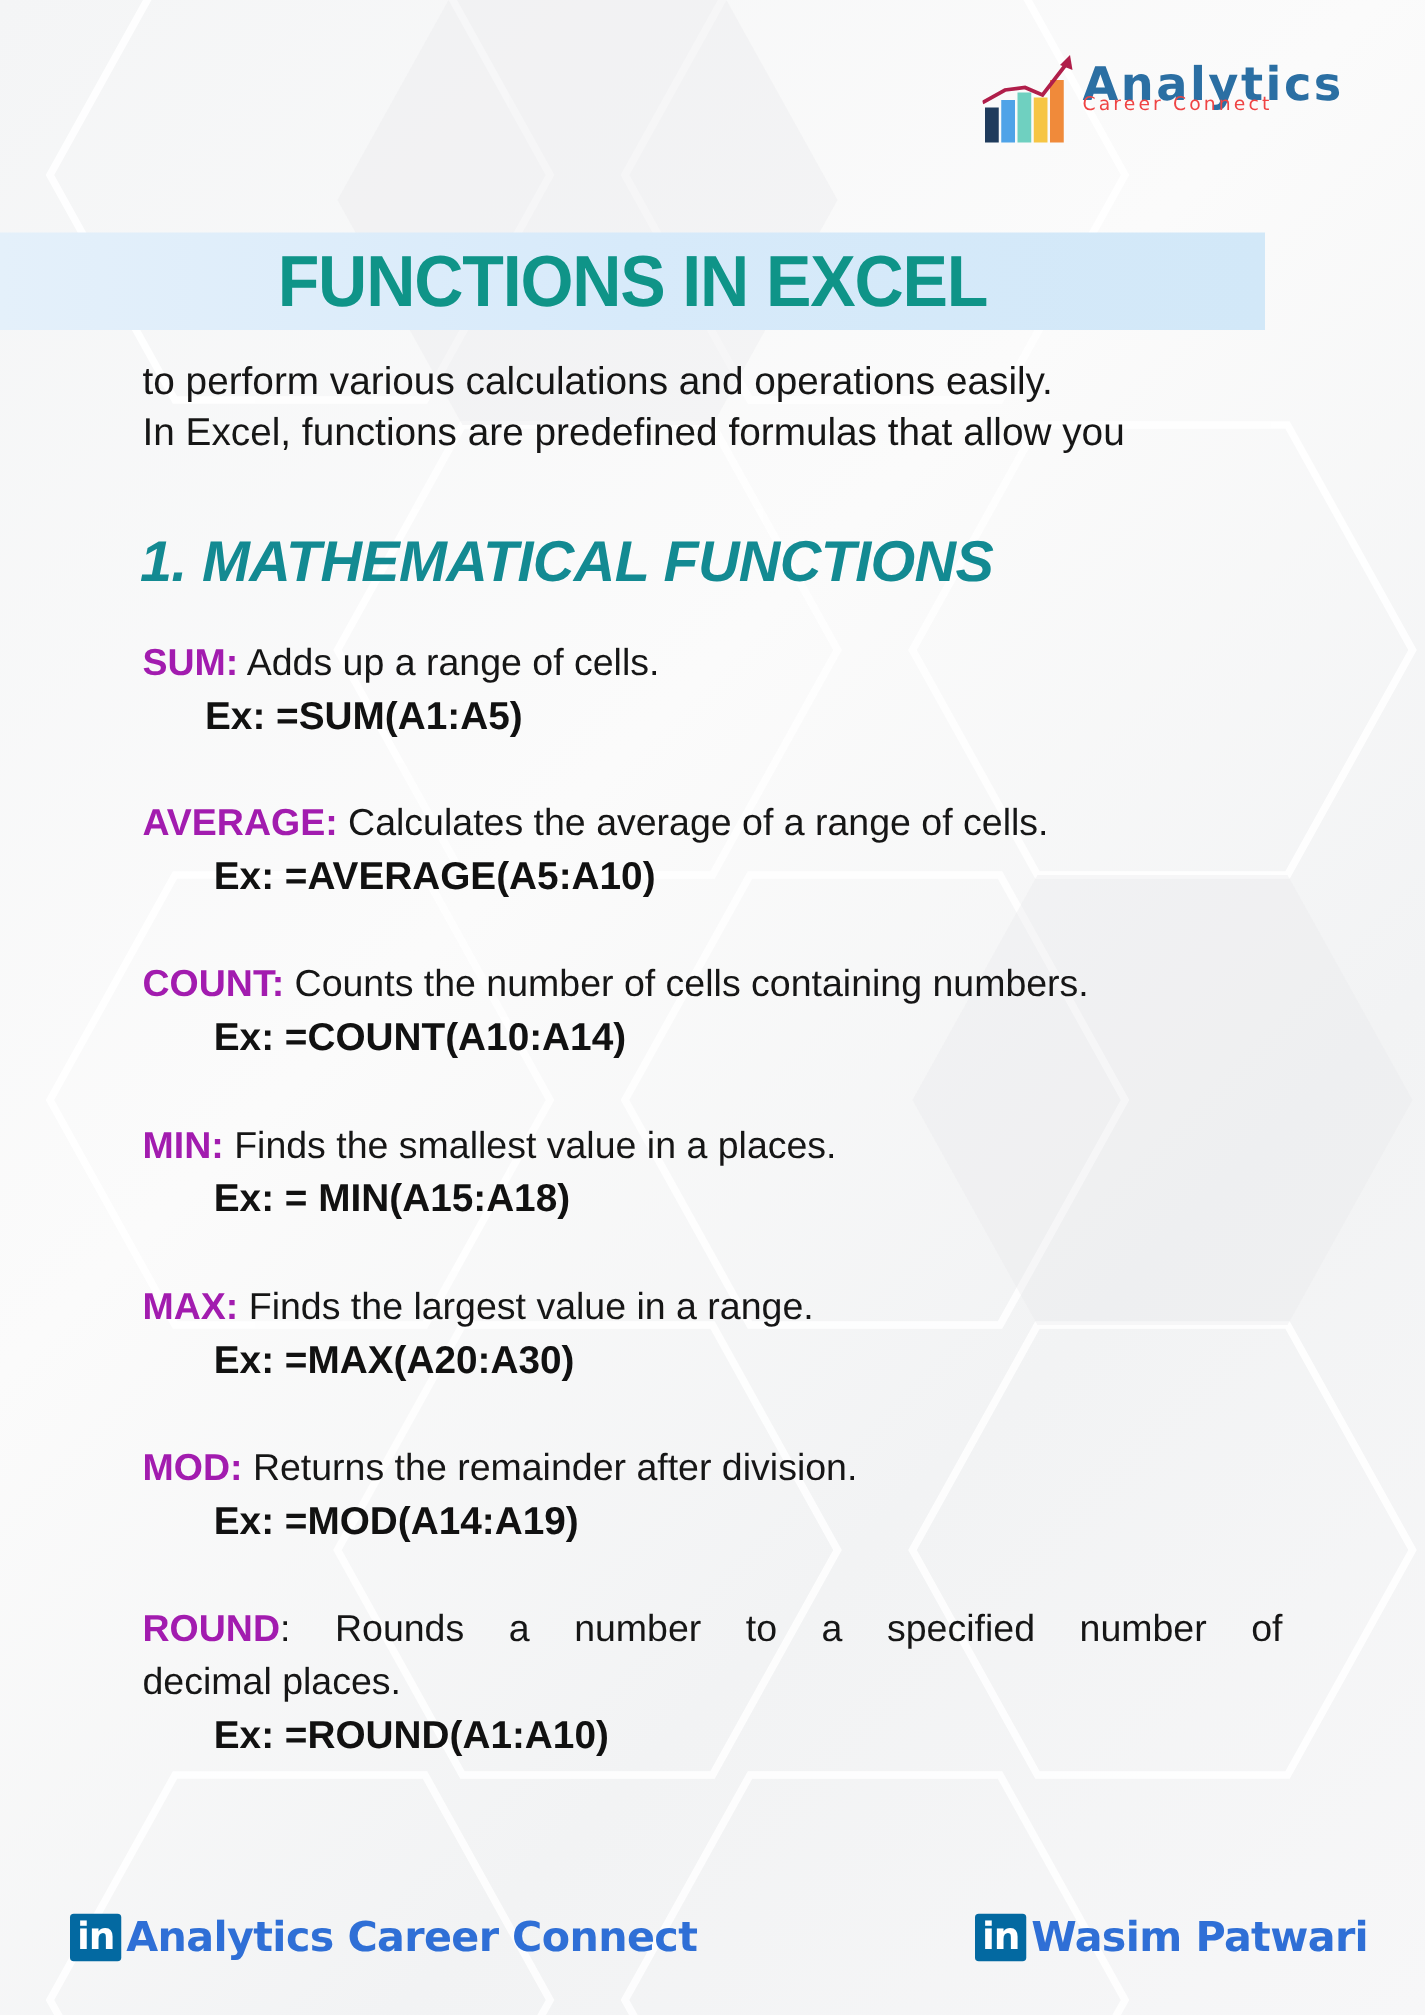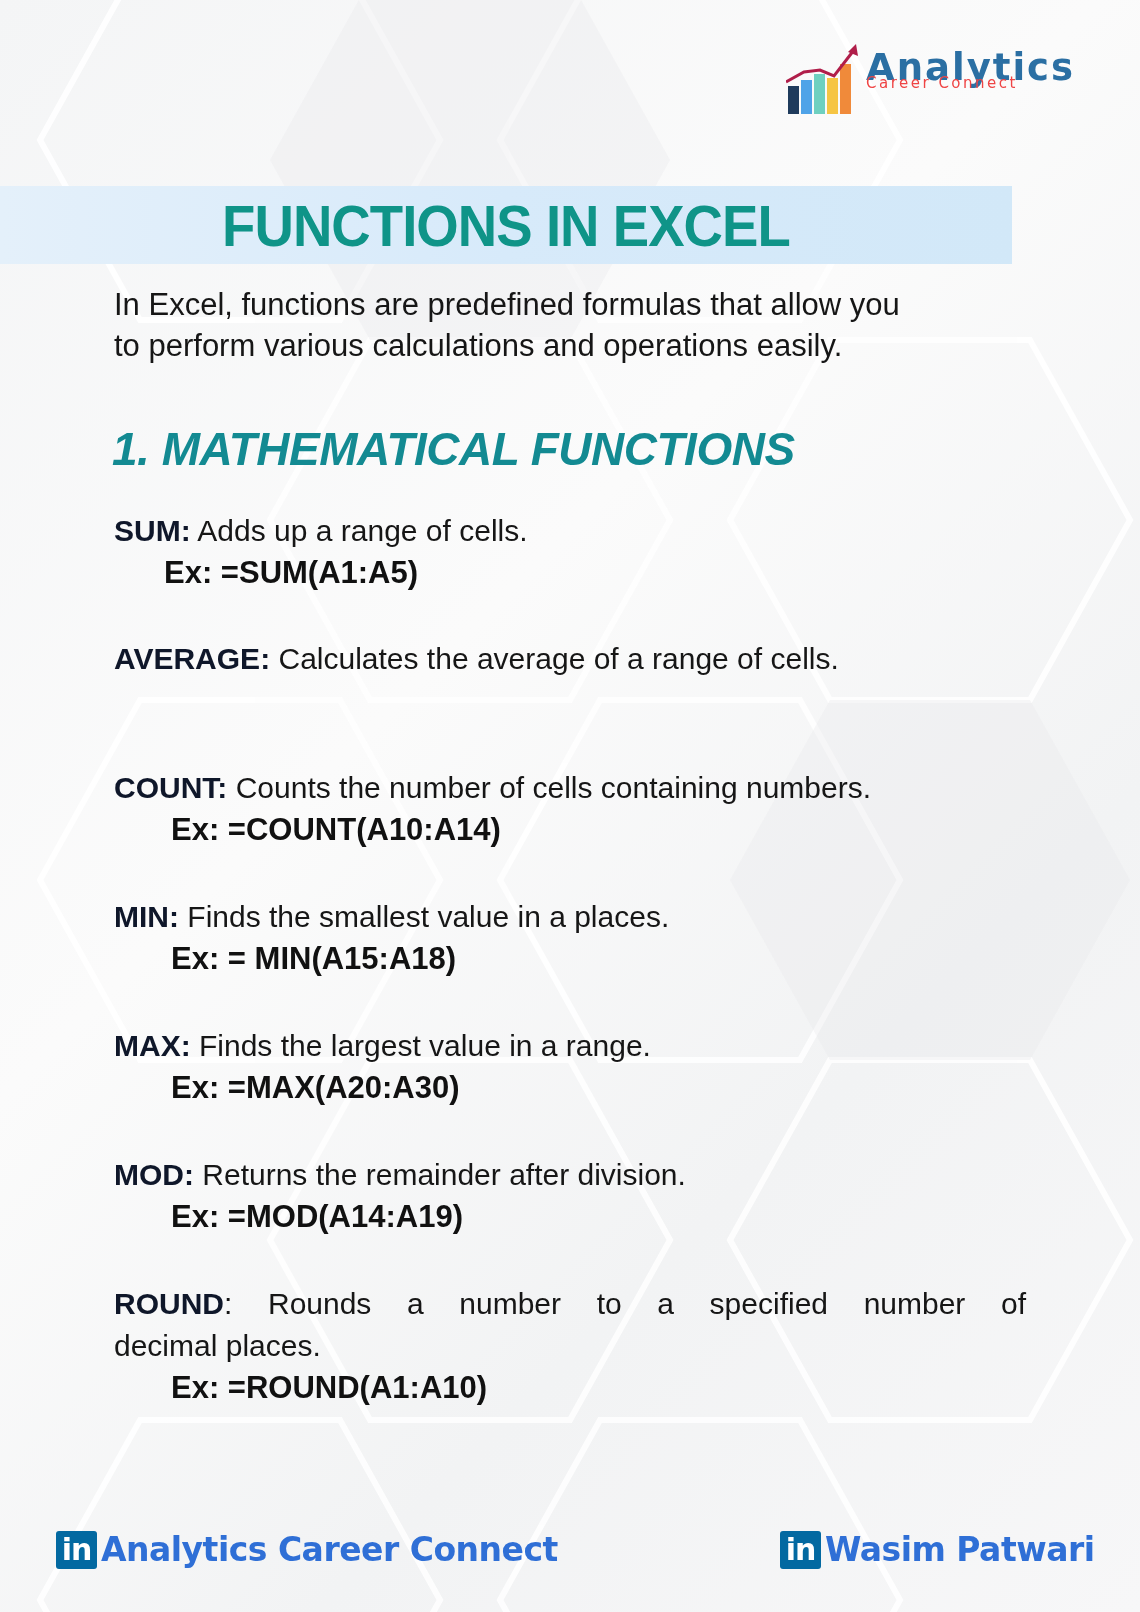--- a/index.html
+++ b/index.html
@@ -13,21 +13,21 @@
   .logo { position: absolute; left: 786px; top: 42px; width: 300px; height: 76px; }
   .logo-title { position: absolute; left: 80px; top: 4px; font-family: "DejaVu Sans", sans-serif; font-weight: bold; font-size: 37px; color: #2b6fa3; letter-spacing: 2px; }
   .logo-sub { position: absolute; left: 80px; top: 32px; font-family: "DejaVu Sans", sans-serif; font-size: 15px; color: #ef4444; letter-spacing: 2.5px; }
   .title-band { position: absolute; left: 0; top: 186px; width: 1012px; height: 78px;
     background: linear-gradient(90deg, #e4f0fa 0%, #d7eafa 50%, #d2e8f8 100%);
     display: flex; align-items: center; justify-content: center; }
   .title { font-weight: bold; font-size: 58px; color: #0f9488; letter-spacing: -1px; transform: scaleX(0.94); }
   .intro { position: absolute; left: 114px; top: 284px; width: 900px; font-size: 31px; line-height: 41px; color: #161616; }
   .section-head { position: absolute; left: 112px; top: 422px; font-weight: bold; font-size: 46px; color: #138a92; letter-spacing: -0.5px; }
   .fn { position: absolute; left: 114px; width: 912px; font-size: 30px; line-height: 42px; color: #161616; }
-  .fn .name { font-weight: bold; color: #0f172a; }
+  .fn .name { font-weight: bold; color: #a21caf; }
   .fn .ex { display: block; font-weight: bold; color: #111; font-size: 31px; }
   .fn.justify .desc-line { text-align: justify; text-align-last: justify; display: block; }
   .footer-link { position: absolute; top: 1530px; display: flex; align-items: center; gap: 4px; }
   .li-icon { width: 41px; height: 38px; background: #0369a1; border-radius: 3px; color: #fff; font-weight: bold;
     font-size: 30px; display: flex; align-items: center; justify-content: center; font-family: "DejaVu Sans", sans-serif; letter-spacing: -1px; }
   .footer-text { font-weight: bold; font-size: 33px; color: #2f6fd6; font-family: "DejaVu Sans", sans-serif; letter-spacing: -0.5px; }
 </style>
 </head>
 <body>
 
@@ -62,33 +62,34 @@
   </svg>
   <span class="logo-title">Analytics</span>
   <span class="logo-sub">Career Connect</span>
 </div>
 
 <div class="title-band">
   <h1 class="title" style="margin:0;">FUNCTIONS IN EXCEL</h1>
 </div>
 
 <div class="intro">
+  <div>to perform various calculations and operations easily.</div>
   <div>In Excel, functions are predefined formulas that allow you</div>
-  <div>to perform various calculations and operations easily.</div>
 </div>
 
 <h2 class="section-head" style="margin:0;font-style:italic;">1. MATHEMATICAL FUNCTIONS</h2>
 
 <div class="fn" style="top:510px;">
   <span class="name">SUM:</span><span> Adds up a range of cells.</span>
   <span class="ex" style="padding-left:50px;">Ex: =SUM(A1:A5)</span>
 </div>
 
 <div class="fn" style="top:638px;">
   <span class="name">AVERAGE:</span><span> Calculates the average of a range of cells.</span>
+  <span class="ex" style="padding-left:57px;">Ex: =AVERAGE(A5:A10)</span>
 </div>
 
 <div class="fn" style="top:767px;">
   <span class="name">COUNT:</span><span> Counts the number of cells containing numbers.</span>
   <span class="ex" style="padding-left:57px;">Ex: =COUNT(A10:A14)</span>
 </div>
 
 <div class="fn" style="top:896px;">
   <span class="name">MIN:</span><span> Finds the smallest value in a places.</span>
   <span class="ex" style="padding-left:57px;">Ex: = MIN(A15:A18)</span>

